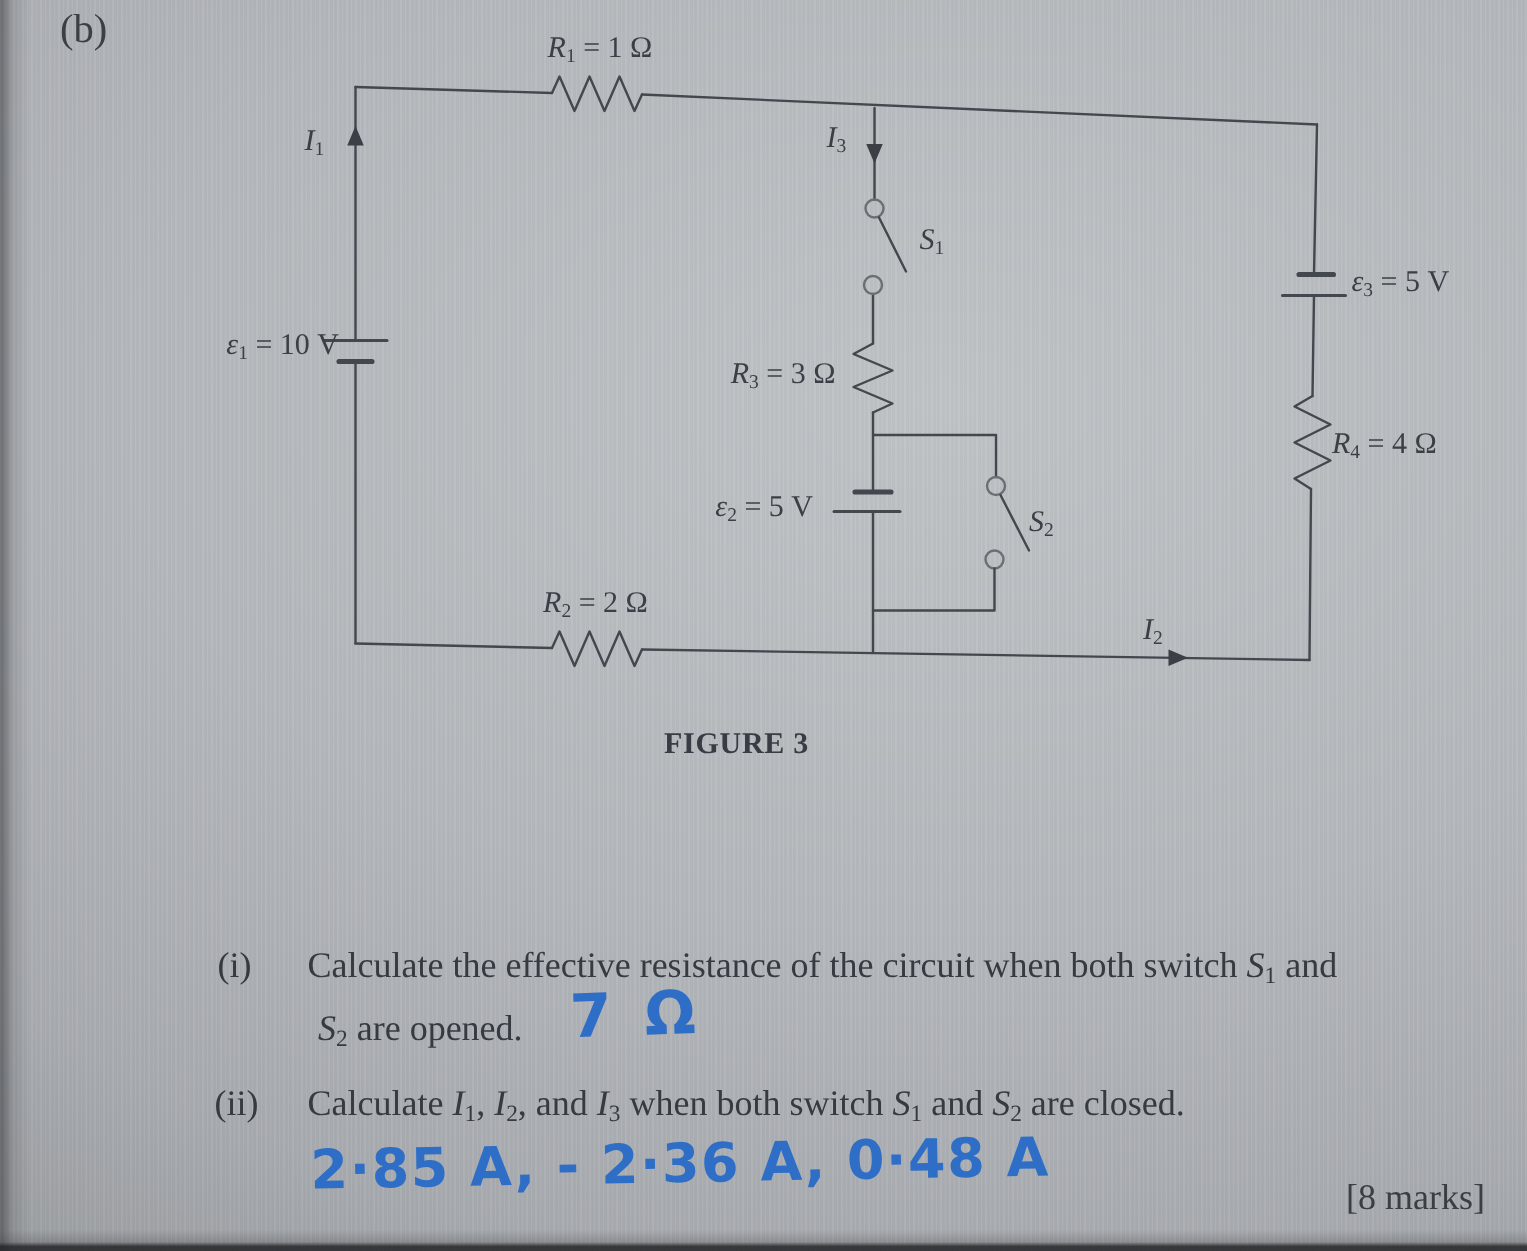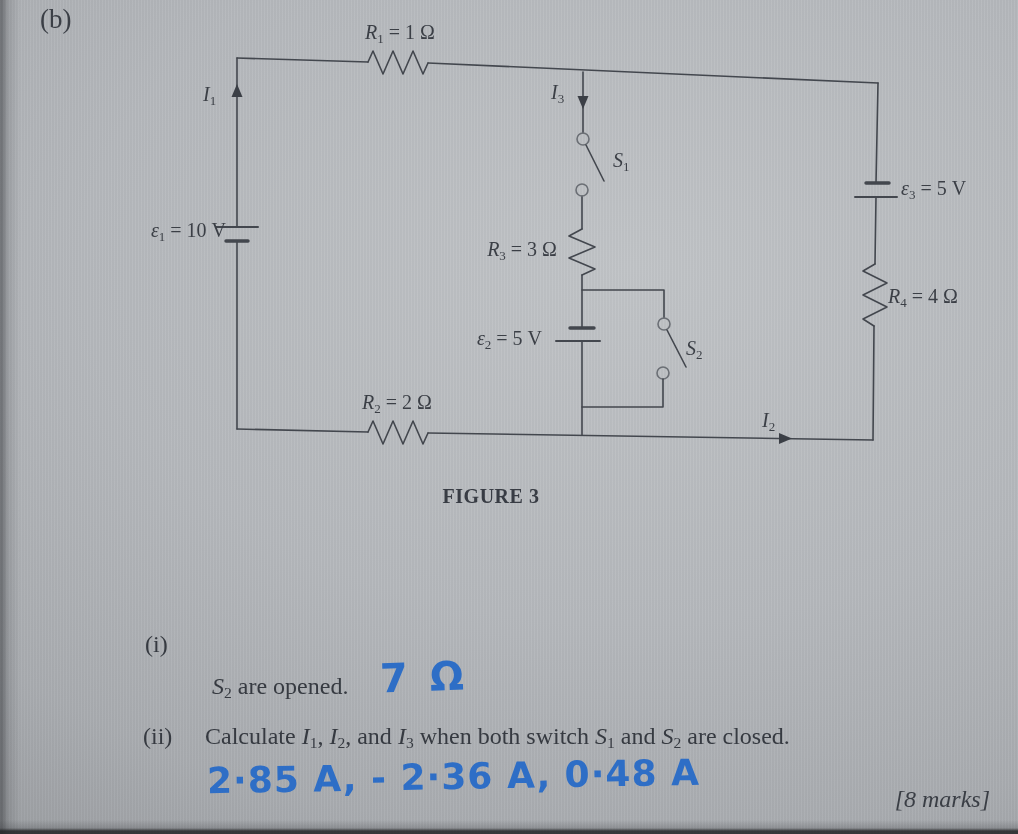--- a/index.html
+++ b/index.html
@@ -21,21 +21,21 @@
   .v{font-style:italic;}
   .b{font-weight:700;}
   .sub{font-size:0.65em;vertical-align:-0.28em;}
   
   .qtext{font-size:24px;line-height:1.3;white-space:nowrap;color:#363a41;}
   .caption{font-size:20px;font-weight:700;letter-spacing:.5px;color:#383c44;}
   .hand{
     font-family:"DejaVu Sans","Liberation Sans",sans-serif;
     font-weight:700;color:#2e6ec6;white-space:nowrap;
   }
-  .marks{font-size:24px;font-style:italic;color:#3a3e45;}
+  .marks{font-size:24px;color:#3a3e45;}
   svg{position:absolute;left:0;top:0;}
   .wire{stroke:#43474e;stroke-width:1.6;fill:none;stroke-linecap:round;stroke-linejoin:round;}
   .plate-long{stroke:#43474e;stroke-width:2;fill:none;stroke-linecap:round;}
   .plate-short{stroke:#43474e;stroke-width:3.4;fill:none;stroke-linecap:round;}
   .contact{stroke:#6b6f75;stroke-width:1.6;fill:none;}
   .arrow{fill:#3b3f46;stroke:none;}
 </style>
 </head>
 <body>
 
@@ -130,20 +130,21 @@
   <div class="abs clabel" style="left:686px;top:338px;"><span class="v">S</span><span class="sub">2</span></div>
   <div class="abs clabel" style="left:347px;top:392px;width:100px;text-align:center;"><span class="v">R</span><span class="sub">2</span><span> = 2 Ω</span></div>
   <div class="abs clabel" style="left:762px;top:410px;"><span class="v">I</span><span class="sub">2</span></div>
   <div class="abs clabel" style="left:901px;top:178px;"><span class="v">ε</span><span class="sub">3</span><span> = 5 V</span></div>
   <div class="abs clabel" style="left:888px;top:286px;"><span class="v">R</span><span class="sub">4</span><span> = 4 Ω</span></div>
 
   <div class="abs caption" style="left:391px;top:485px;width:200px;text-align:center;">FIGURE 3</div>
 
 
   <div class="abs qtext" style="left:145px;top:629px;">(i)</div>
+  <div class="abs qtext" style="left:205px;top:629px;"><span>Calculate the effective resistance of the circuit when both switch </span><span class="v">S</span><span class="sub">1</span><span> and</span></div>
   <div class="abs qtext" style="left:212px;top:671px;"><span class="v">S</span><span class="sub">2</span><span> are opened.</span></div>
   <div class="abs hand" style="left:380px;top:654px;font-size:40px;letter-spacing:4px;transform:rotate(-2deg);">7 Ω</div>
 
   <div class="abs qtext" style="left:143px;top:721px;font-family:Liberation Serif, serif;">(ii)</div>
   <div class="abs qtext" style="left:205px;top:721px;"><span>Calculate </span><span class="v">I</span><span class="sub">1</span><span>, </span><span class="v">I</span><span class="sub">2</span><span>, and </span><span class="v">I</span><span class="sub">3</span><span> when both switch </span><span class="v">S</span><span class="sub">1</span><span> and </span><span class="v">S</span><span class="sub">2</span><span> are closed.</span></div>
   <div class="abs hand" style="left:207px;top:756px;font-size:36px;letter-spacing:1px;transform:rotate(-1deg);">2·85 A,  - 2·36 A,  0·48 A</div>
 
   <div class="abs marks" style="left:820px;top:786px;width:170px;text-align:right;">[8 marks]</div>
 
 </div>

